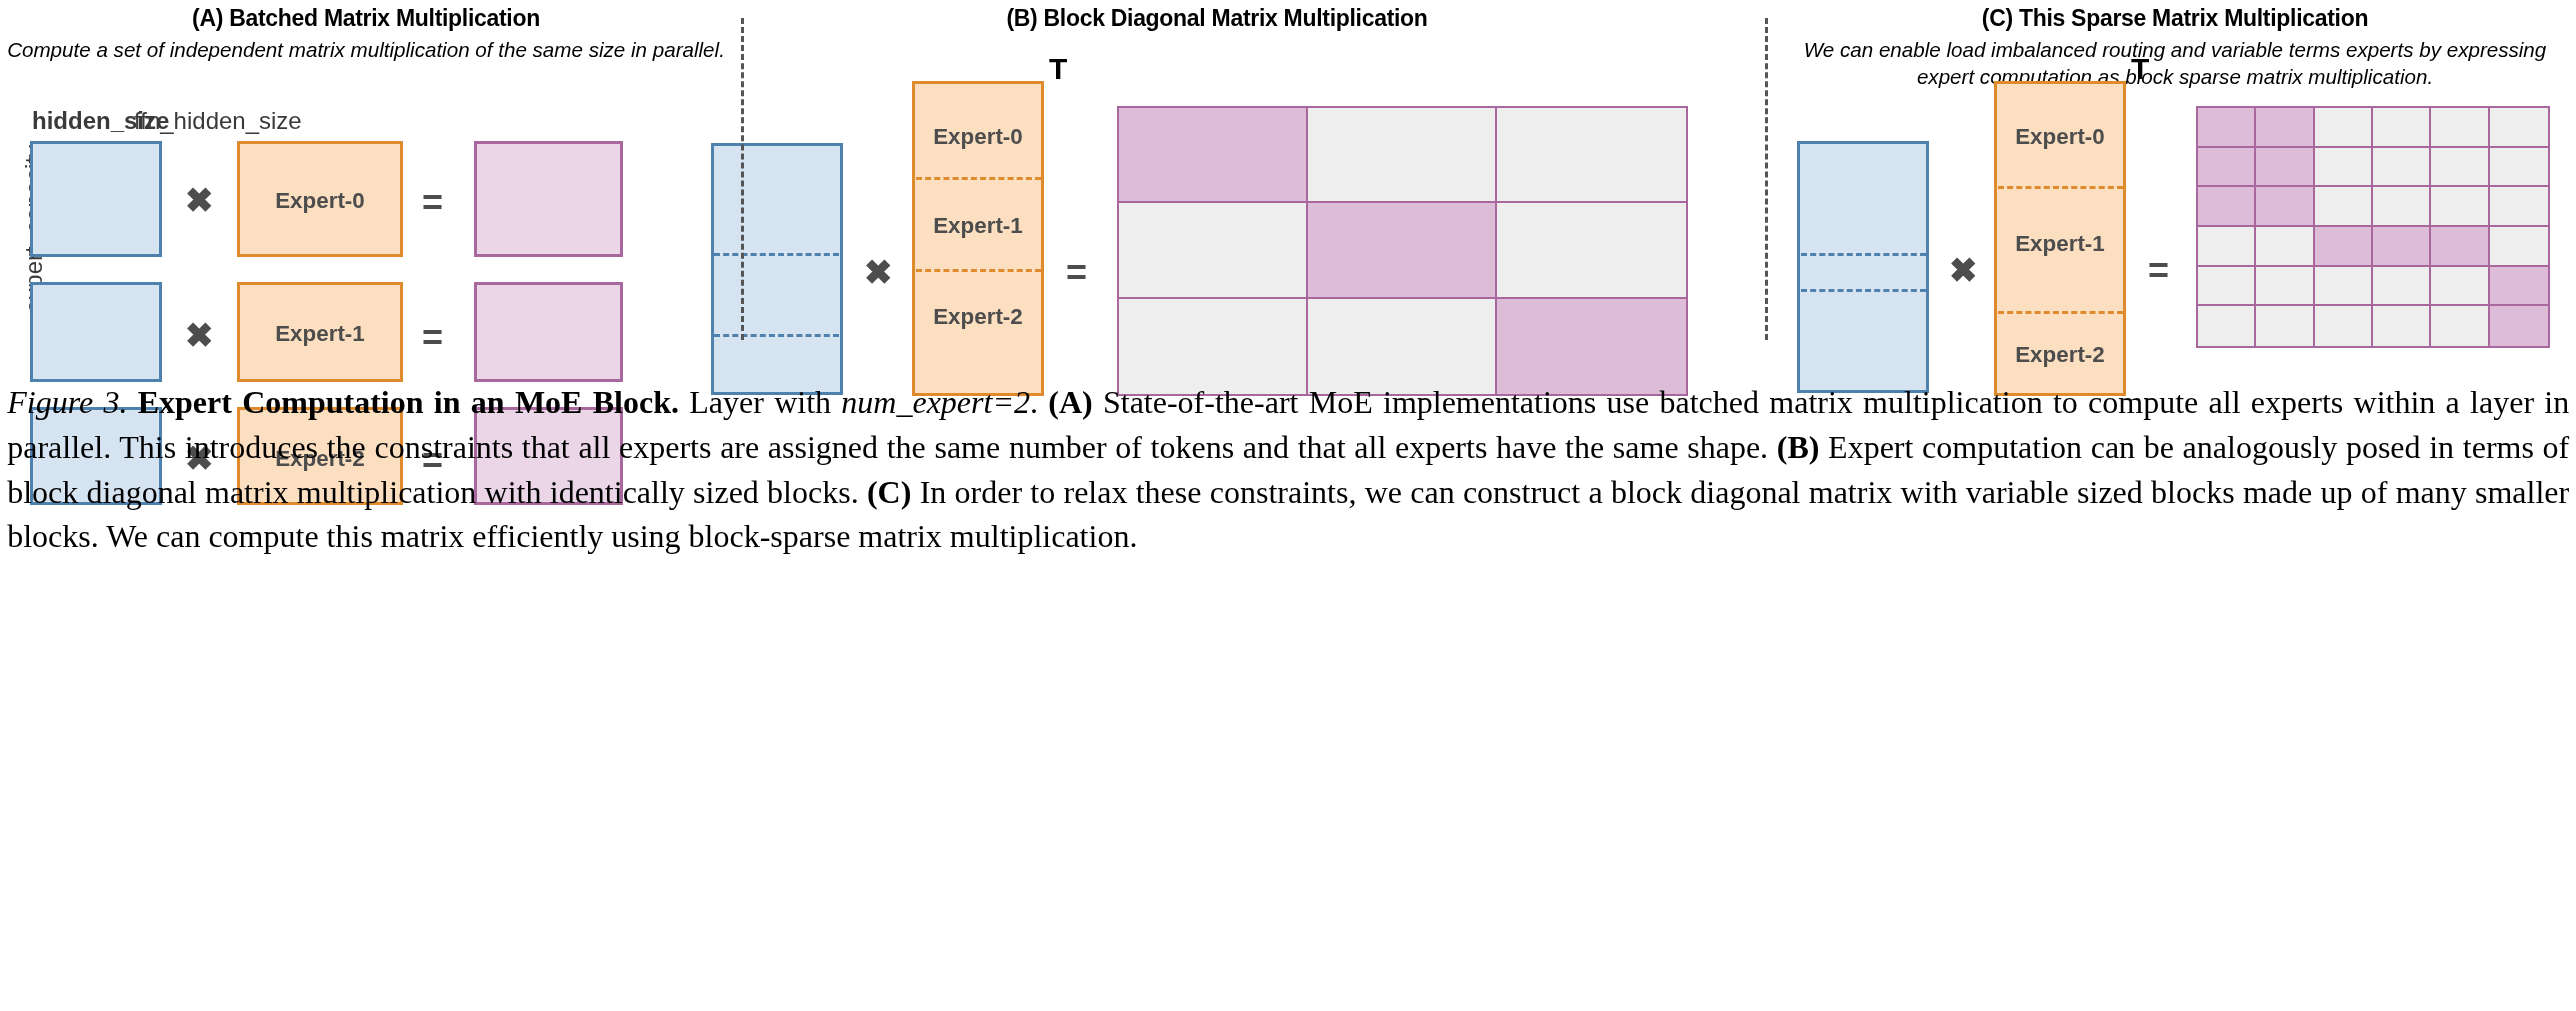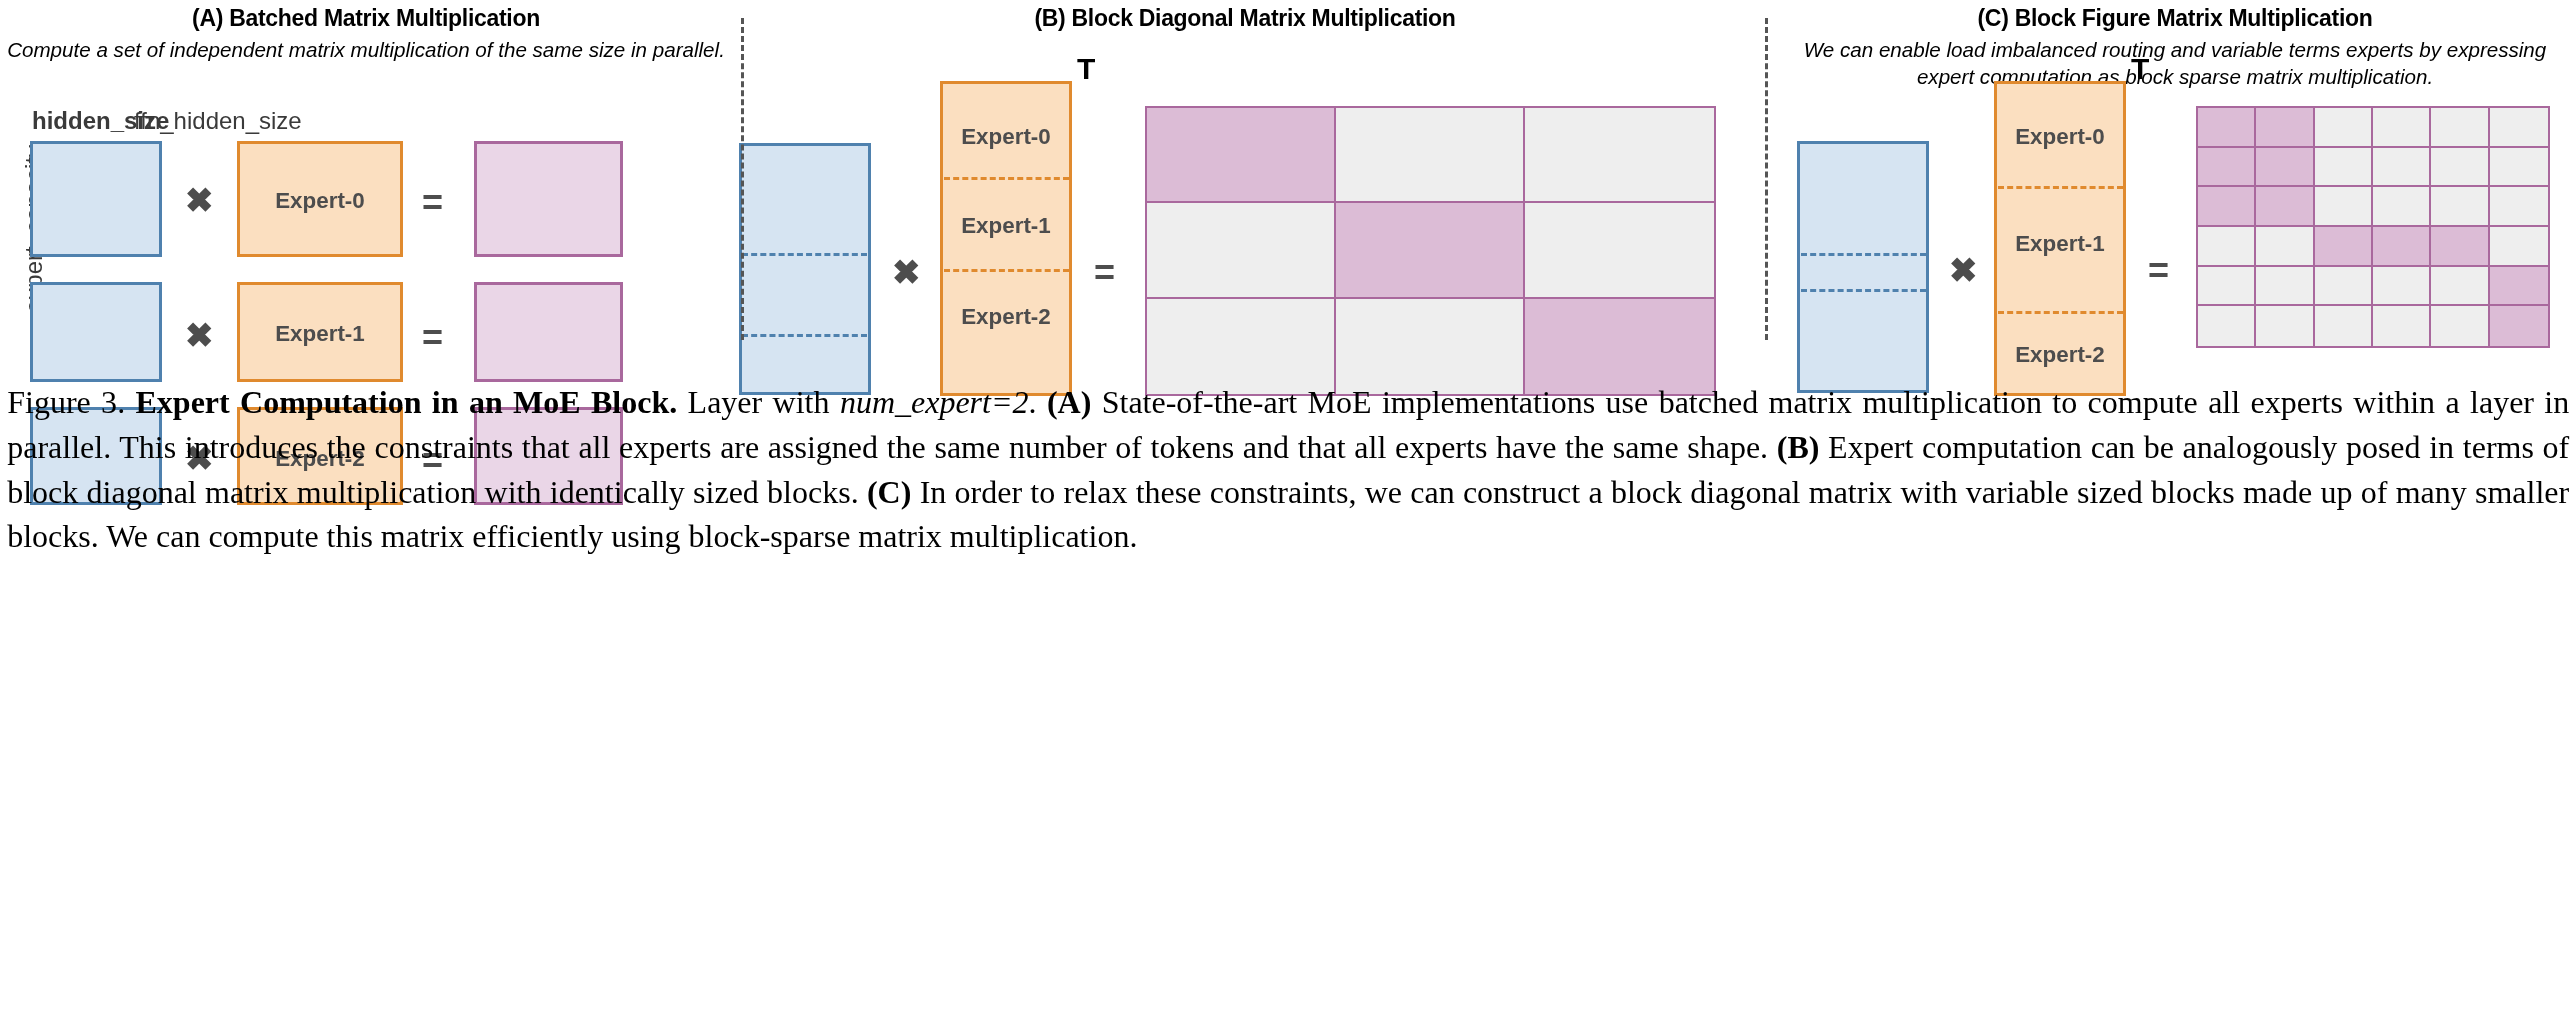--- a/index.html
+++ b/index.html
@@ -19,21 +19,21 @@
     position: absolute;
     left: 0; top: 0;
     width: 2576px; height: 367px;
   }
   .panel {
     position: absolute;
     top: 0;
     height: 367px;
   }
   #panel-a { left: 0px;    width: 732px; }
-  #panel-b { left: 744px;  width: 1002px; }
+  #panel-b { left: 716px;  width: 1002px; }
   #panel-c { left: 1774px; width: 802px; }
 
   .panel-title {
     text-align: center;
     font-weight: bold;
     font-size: 23px;
     color: #000;
     letter-spacing: -0.3px;
     margin-top: 5.4px;
     white-space: nowrap;
@@ -130,21 +130,21 @@
     position: absolute;
     left: 7.2px;
     top: 380px;
     width: 2562px;
     font-family: "Liberation Serif", serif;
     font-size: 32px;
     line-height: 1.40;
     color: #000;
     text-align: justify;
   }
-  #figure-caption .it { }
+  #figure-caption .it { font-style: italic; }
   #figure-caption .bd { font-weight: bold; }
   #figure-caption .mono-it { font-style: italic; }
 </style>
 </head>
 <body>
 
 <div id="panels">
 
   <div class="panel" id="panel-a">
     <div class="panel-title">(A) Batched Matrix Multiplication</div>
@@ -205,21 +205,21 @@
         <div class="grid-cell off"></div>
         <div class="grid-cell on"></div>
         <div class="grid-cell off" style="border-right: none;"></div>
         <div class="grid-cell off" style="border-bottom: none;"></div>
         <div class="grid-cell off" style="border-bottom: none;"></div>
         <div class="grid-cell on" style="border-right: none; border-bottom: none;"></div>
       </div>
   </div>
 
   <div class="panel" id="panel-c">
-    <div class="panel-title">(C) Block Figure Matrix Multiplication</div>
+    <div class="panel-title">(C) This Sparse Matrix Multiplication</div>
     <div class="panel-caption">We can enable load imbalanced routing and variable terms experts by expressing expert computation as block sparse matrix multiplication.</div>
 
     <div class="box blue" style="left:23px; top:141px; width:132px; height:252px;"></div>
     <div class="dash-h" style="left:27px; top:253px; width:125px;"></div>
     <div class="dash-h" style="left:27px; top:289px; width:125px;"></div>
 
     <span class="sym sym-times" style="left:175px; top:253px;">✖</span>
 
     <div class="box orange" style="left:220px; top:81px; width:132px; height:315px;"></div>
     <div class="dash-h orange-dash" style="left:224px; top:186px; width:125px;"></div>

